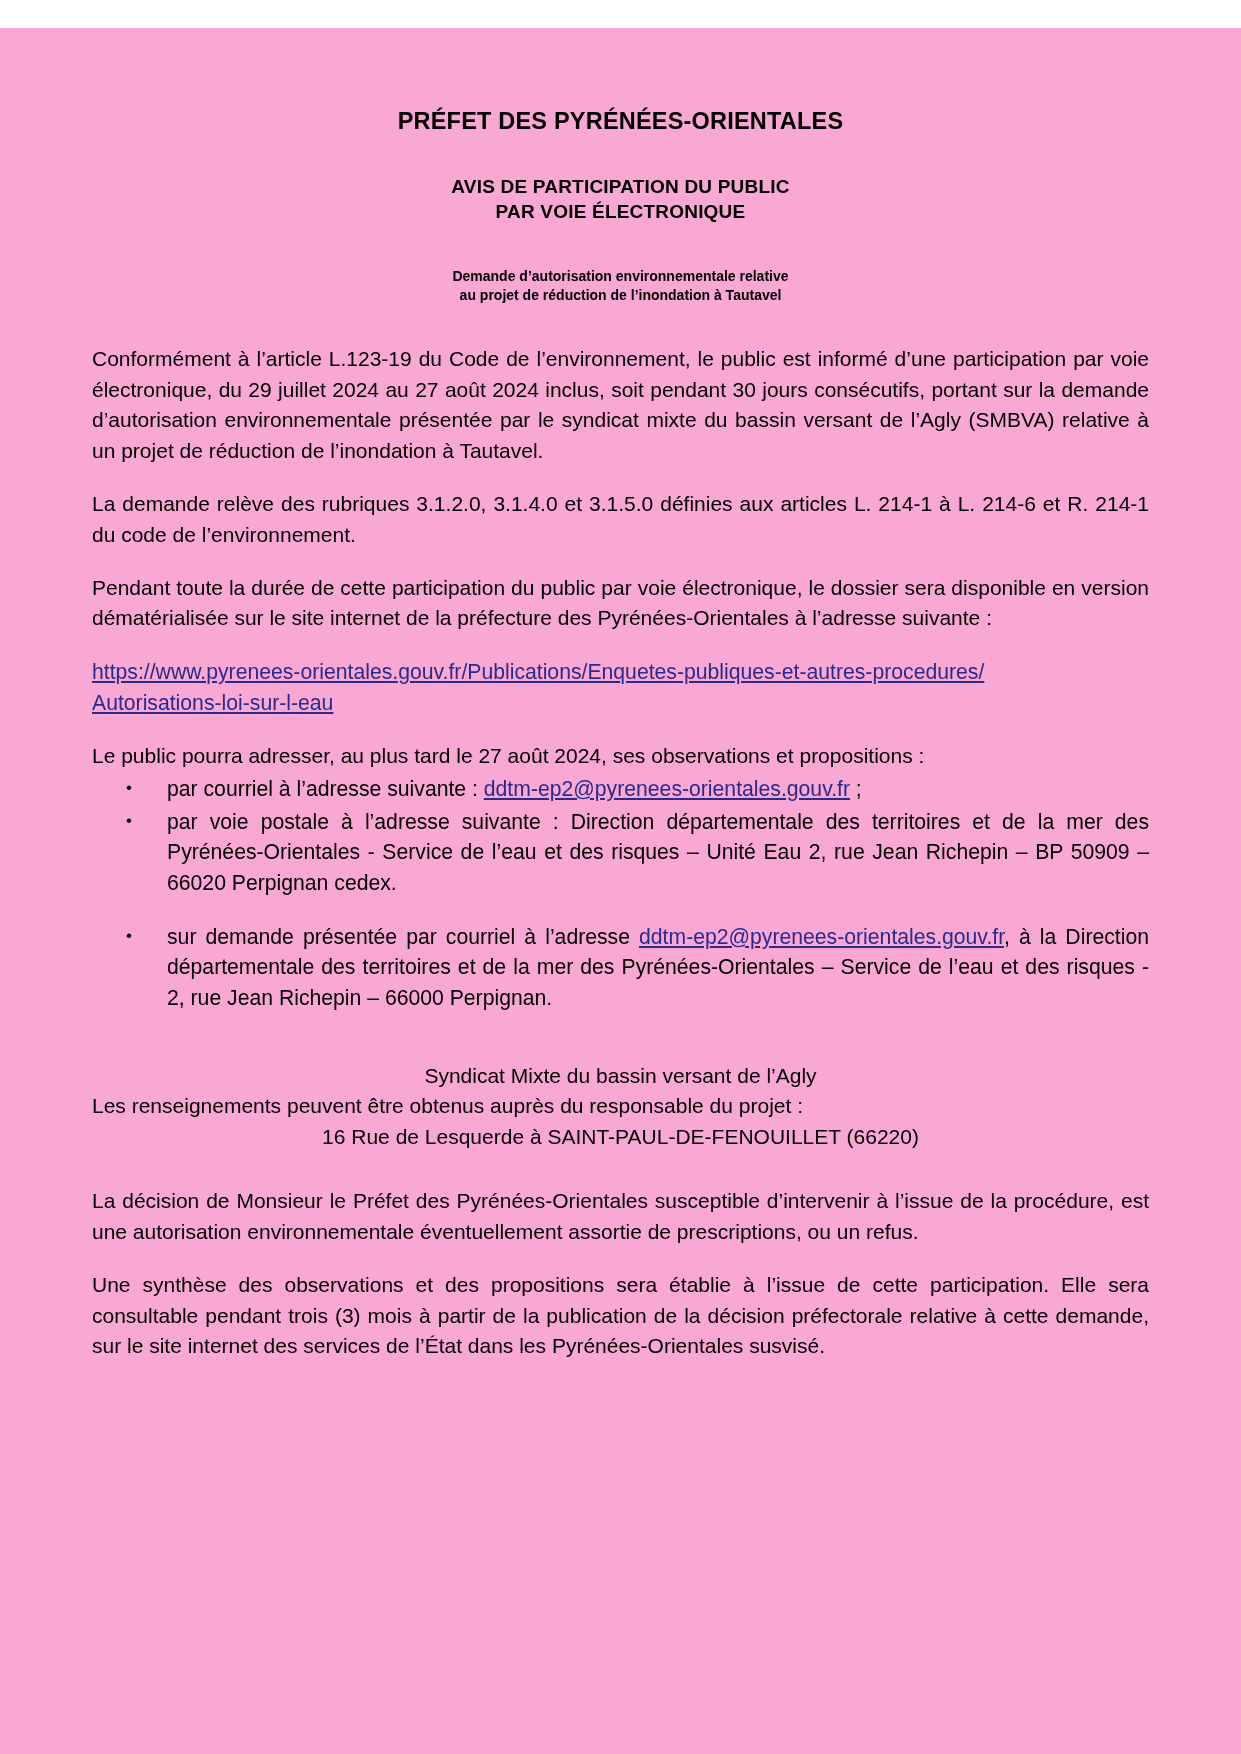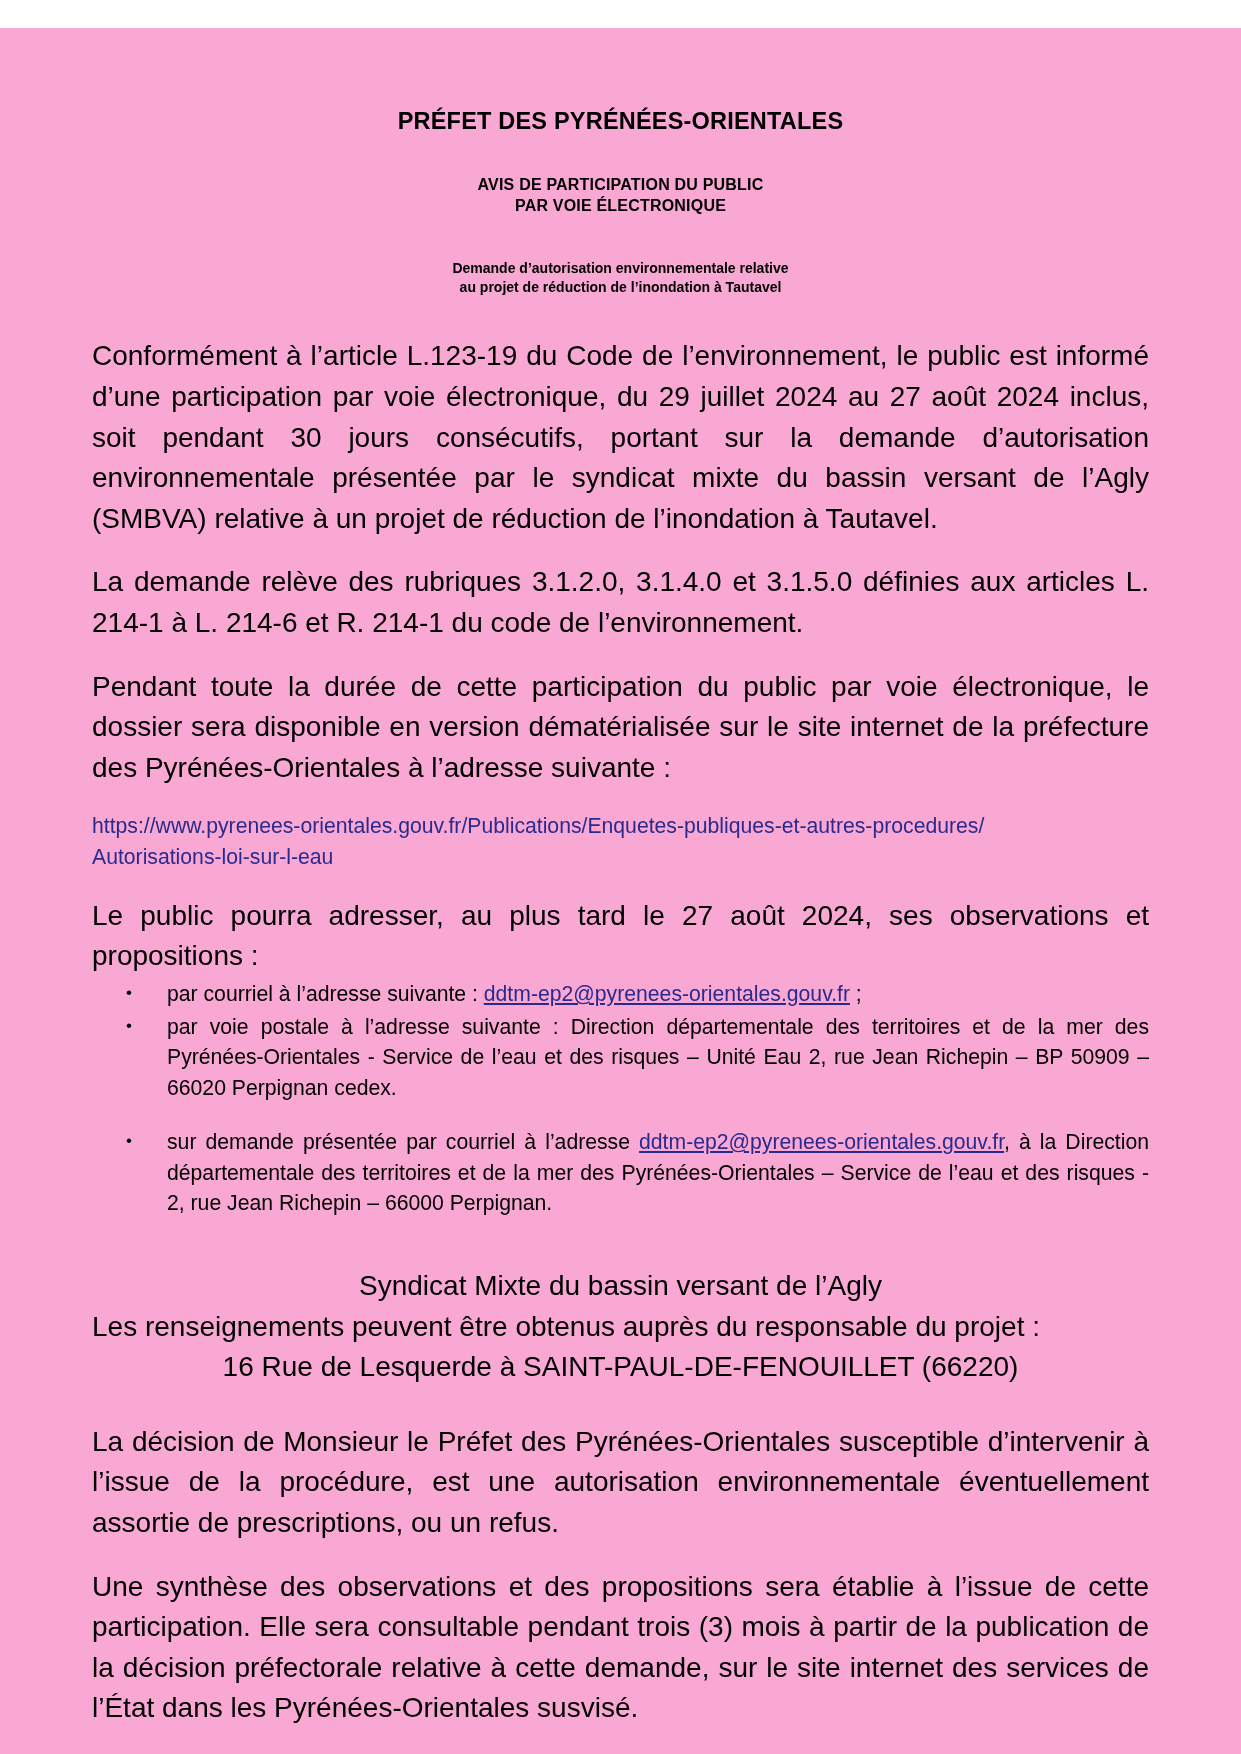--- a/index.html
+++ b/index.html
@@ -32,56 +32,57 @@
     font-size: 23.5px;
     letter-spacing: 0.2px;
     line-height: 1.28;
     margin: 0;
   }
   .gap-title-1 { height: 38px; }
 
   .notice-title {
     text-align: center;
     font-weight: bold;
-    font-size: 16px;
+    font-size: 19px;
     letter-spacing: 0.2px;
     line-height: 1.33;
     margin: 0;
   }
   .gap-title-2 { height: 42px; }
 
   .subject-title {
     text-align: center;
     font-weight: bold;
     font-size: 14px;
     line-height: 1.42;
     margin: 0;
   }
   .gap-title-3 { height: 38px; }
 
   
   .para {
     text-align: justify;
     text-justify: inter-word;
-    font-size: 28px;
+    font-size: 21px;
     line-height: 1.45;
     margin: 0 0 23px 0;
     hyphens: none;
   }
   .para:last-child { margin-bottom: 0; }
 
   .para.tight { margin-bottom: 2px; }
 
   .para.center {
     text-align: center;
     margin-bottom: 0;
   }
 
   .link {
     color: #2a2a8c;
+    text-decoration: underline;
     word-break: break-all;
   }
   .link.inline { word-break: normal; }
 
   .url-block {
     text-align: left;
     font-size: 21.2px;
     line-height: 1.45;
     margin: 0 0 23px 0;
     color: #2a2a8c;

